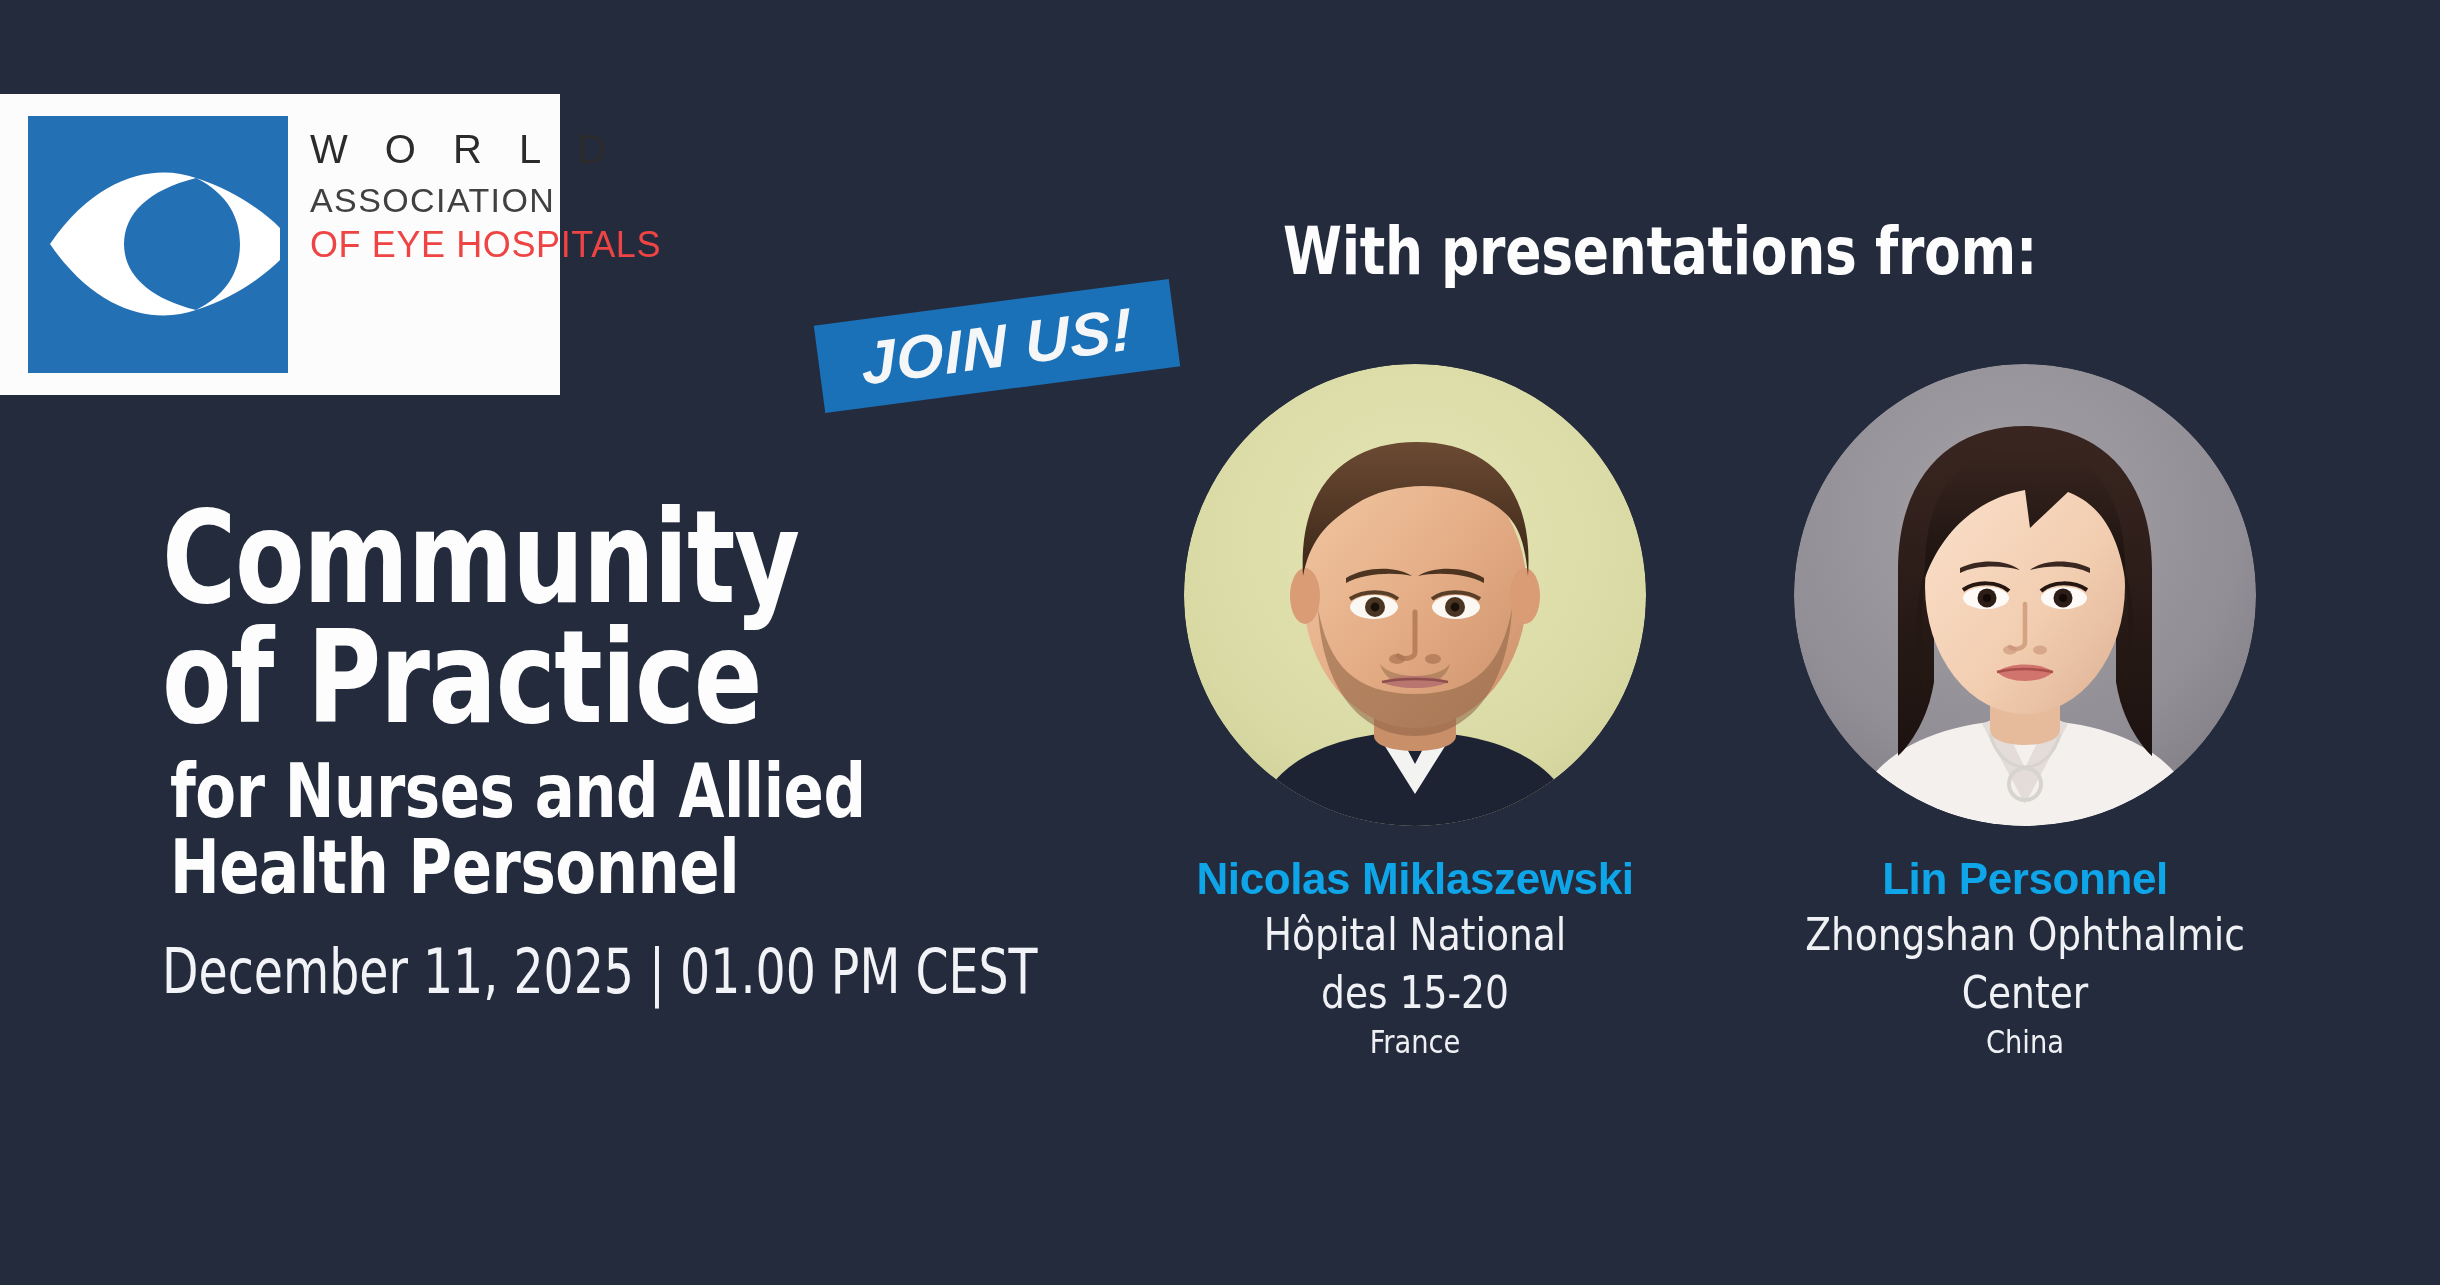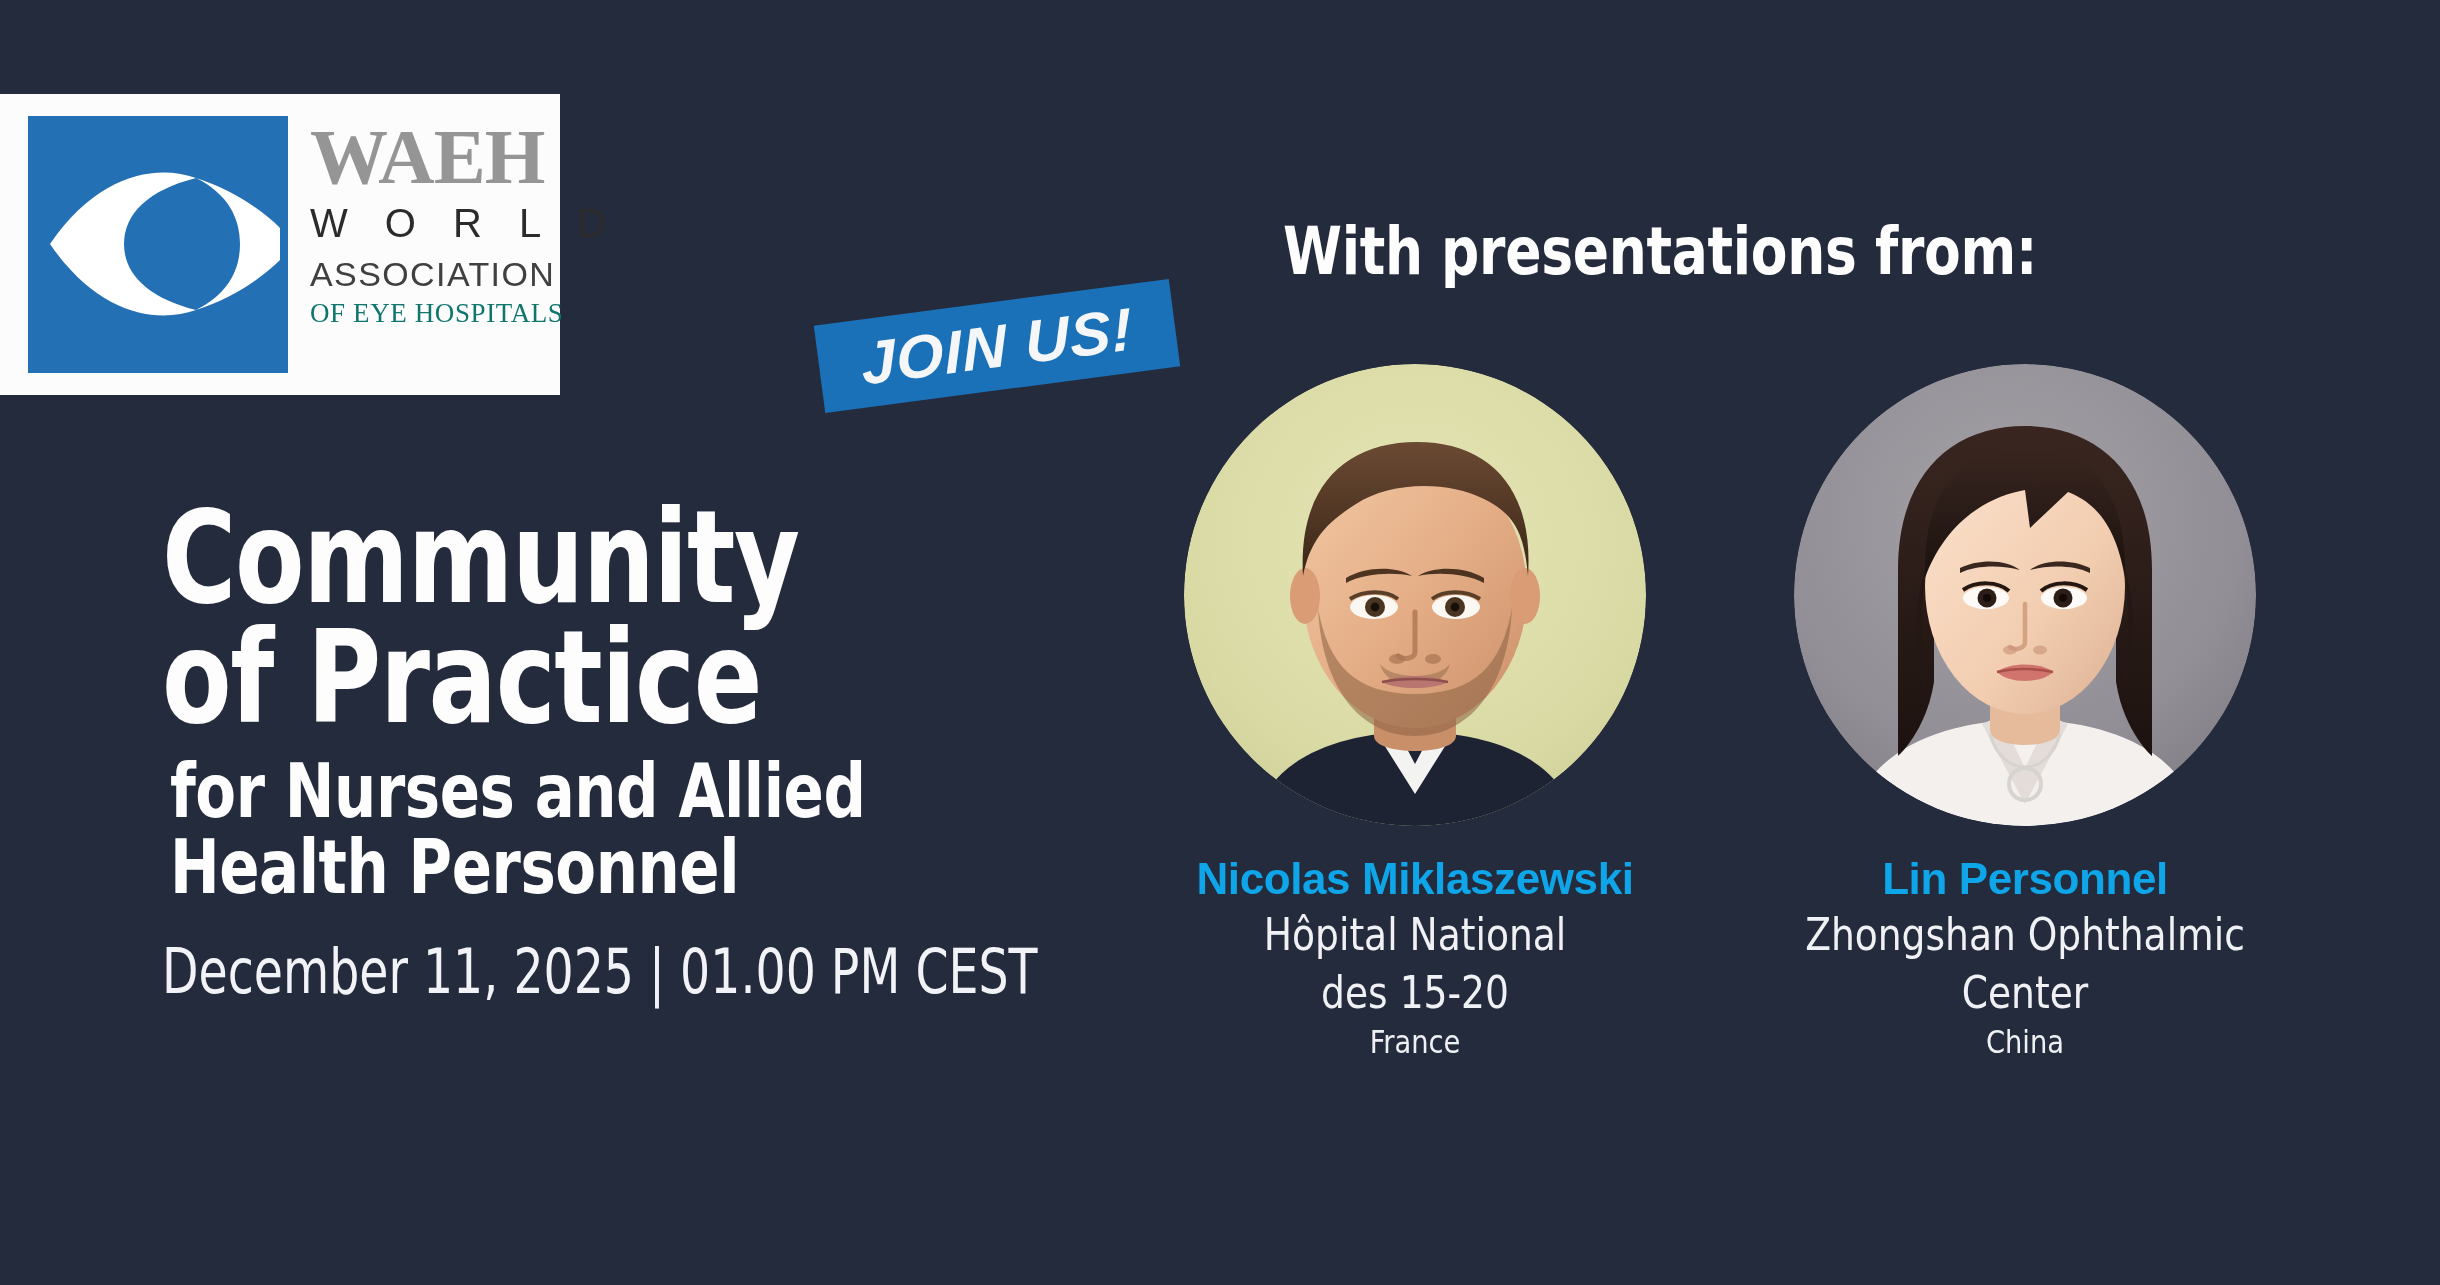--- a/index.html
+++ b/index.html
@@ -49,23 +49,23 @@
   }
   .lw-assoc {
     font-family:"Liberation Sans", sans-serif;
     font-size:34px;
     color:#404040;
     letter-spacing:1.4px;
     line-height:1.3;
     white-space:nowrap;
   }
   .lw-hosp {
-    font-family:Liberation Serif, serif;
-    font-size:27px;
-    color:#0f766e;
+    font-family:Liberation Sans, sans-serif;
+    font-size:36px;
+    color:#ef4444;
     letter-spacing:0.6px;
     line-height:1.3;
     white-space:nowrap;
   }
 
   
   #join-badge {
     position:absolute;
     left:818px; top:302px;
     width:358px; height:88px;
@@ -195,21 +195,20 @@
       <svg viewBox="0 0 260 257" preserveAspectRatio="none" aria-hidden="true">
         <rect x="0" y="0" width="260" height="257" fill="#2470b4"></rect>
 
         <path d="M22 128 C70 58 128 48 168 62 C120 74 96 98 96 128 C96 158 120 182 168 194 C128 208 70 198 22 128 Z" fill="#ffffff"></path>
 
         <path d="M168 62 C206 74 236 96 252 112 L252 144 C236 160 206 182 168 194 C200 178 212 154 212 128 C212 102 200 78 168 62 Z" fill="#ffffff"></path>
       </svg>
     </div>
 
     <div id="logo-word">
-      <div class="lw-waeh">WAEH</div>
       <div class="lw-world">W O R L D</div>
       <div class="lw-assoc">ASSOCIATION</div>
       <div class="lw-hosp">OF EYE HOSPITALS</div>
     </div>
   </div>
 
   <div id="join-badge">
     <span id="join-badge-label">JOIN US!</span>
   </div>
 

